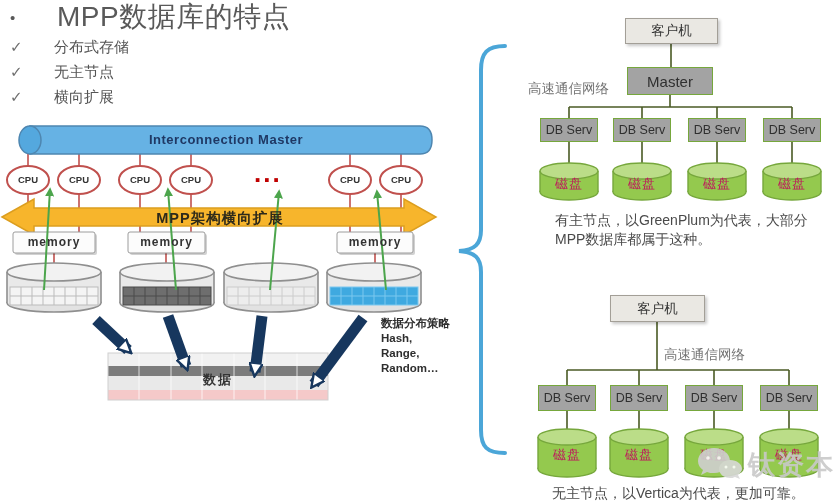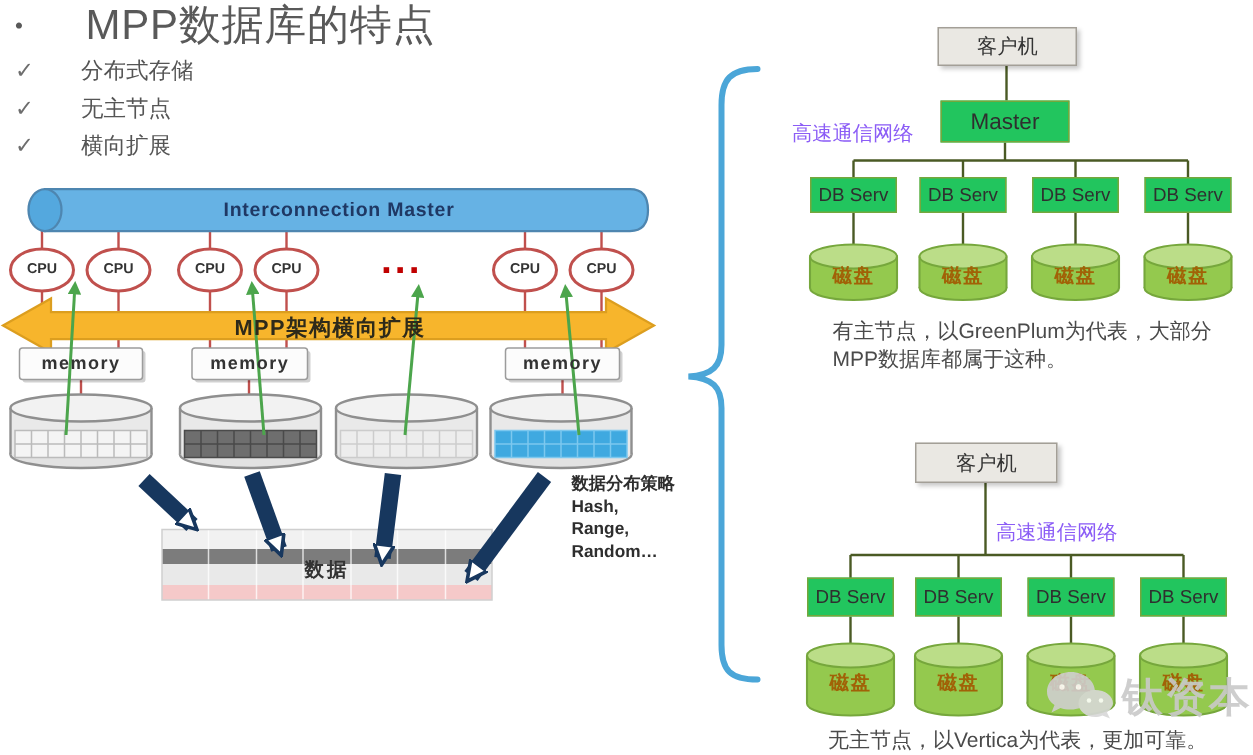--- a/index.html
+++ b/index.html
@@ -18,24 +18,24 @@
   .net-label{left:30px;top:132px;width:392px;text-align:center;font-size:13px;font-weight:bold;color:#1F3864;letter-spacing:.5px;}
   .cpu-label{top:174px;width:44px;text-align:center;font-size:9.5px;font-weight:bold;color:#333;}
   .dots{left:254px;top:160px;font-size:26px;line-height:26px;font-weight:bold;color:#C00000;letter-spacing:2px;}
   .mpp-arrow-label{left:30px;top:209px;width:380px;text-align:center;font-size:14.5px;font-weight:bold;color:#2e2a1a;letter-spacing:1px;}
   .memory-label{top:235px;text-align:center;font-size:12px;font-weight:bold;color:#333;letter-spacing:1px;}
   .table-label{left:108px;top:371px;width:220px;text-align:center;font-size:13px;font-weight:bold;color:#333;letter-spacing:2px;}
   .strategy{left:381px;top:316px;width:70px;font-size:11.5px;line-height:15px;font-weight:bold;color:#2e2e2e;}
   
   .node{display:flex;align-items:center;justify-content:center;box-sizing:border-box;}
   .client-box{background:#EAE8E3;border:1px solid #A39F97;box-shadow:2px 2px 3px rgba(0,0,0,.22);font-size:13.5px;color:#333;}
-  .green-box{background:#22c55e;border:1px solid #76A73C;font-size:12.5px;color:#2f2f2f;}
+  .green-box{background:#a3a3a3;border:1px solid #76A73C;font-size:12.5px;color:#2f2f2f;}
   .master-box{font-size:15px;}
-  .hs-label{font-size:13.5px;color:#8b5cf6;white-space:nowrap;}
-  .disk-label{text-align:center;font-size:13px;font-weight:bold;color:#a16207;width:58px;letter-spacing:1px;}
+  .hs-label{font-size:13.5px;color:#737373;white-space:nowrap;}
+  .disk-label{text-align:center;font-size:13px;font-weight:normal;color:#be185d;width:58px;letter-spacing:1px;}
   .caption{font-size:14px;color:#4a4a4a;line-height:19px;}
   
   .watermark{left:696px;top:446px;z-index:3;display:flex;align-items:center;opacity:.9;}
   .watermark .wm-text{font-size:27px;font-weight:bold;color:#c9c9c9;letter-spacing:2px;margin-left:4px;}
 </style>
 </head>
 <body>
 
 <div id="canvas">
 

